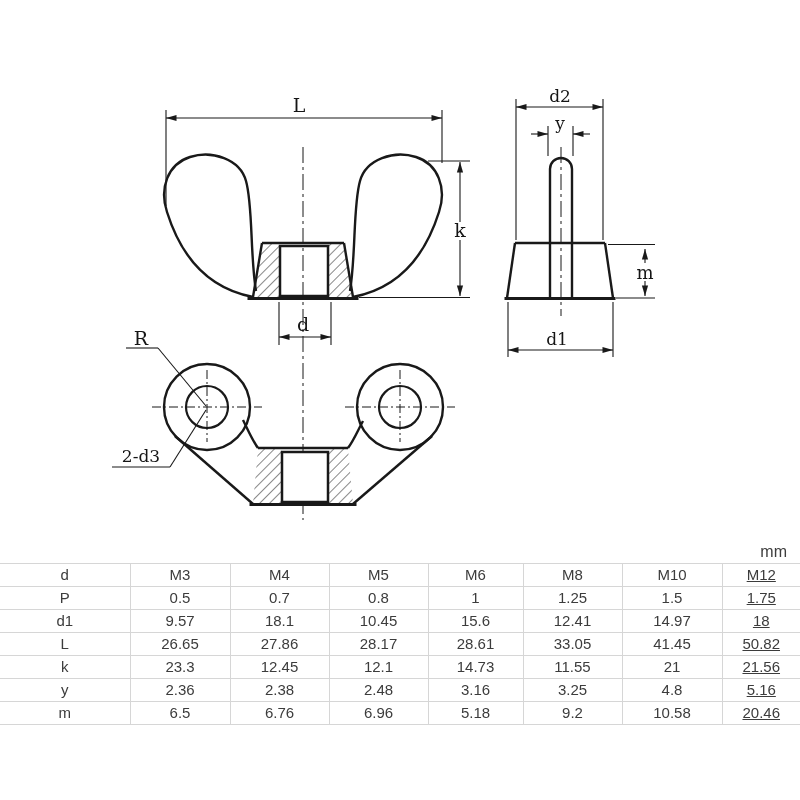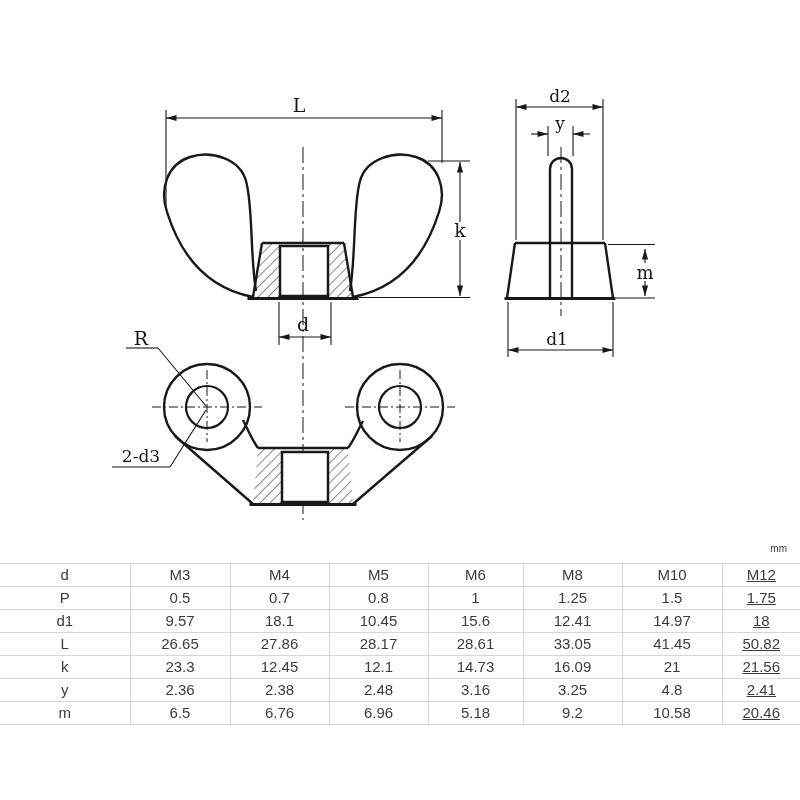--- a/index.html
+++ b/index.html
@@ -1,20 +1,20 @@
 <!DOCTYPE html>
 <html><head>
 <meta charset="utf-8">
 <style>
   html,body{margin:0;padding:0;background:#ffffff;}
   #page{position:relative;width:800px;height:800px;background:#ffffff;overflow:hidden;
         font-family:"Liberation Sans",sans-serif;color:#3d3d3d;}
   #drawing{position:absolute;top:0;left:0;}
   .dimtext{font-family:"DejaVu Serif",serif;fill:#151515;}
-  #unit-label{position:absolute;top:543px;right:13px;font-size:10px;color:#3d3d3d;}
+  #unit-label{position:absolute;top:543px;right:13px;font-size:16px;color:#3d3d3d;}
   #spec-table{position:absolute;top:563px;left:0;width:800px;border-collapse:collapse;
               table-layout:fixed;font-size:15px;color:#3c3c3c;}
   #spec-table td{border:1px solid #d6d6d6;height:22px;line-height:22px;text-align:center;
                  padding:0;overflow:hidden;white-space:nowrap;}
   #spec-table tr td:first-child{border-left:none;}
   #spec-table tr td:last-child{border-right:none;text-decoration:underline;}
 </style>
 </head>
 <body>
 
@@ -173,33 +173,33 @@
         <td>33.05</td>
         <td>41.45</td>
         <td>50.82</td>
       </tr>
       <tr>
         <td>k</td>
         <td>23.3</td>
         <td>12.45</td>
         <td>12.1</td>
         <td>14.73</td>
-        <td>16.09</td>
+        <td>11.55</td>
         <td>21</td>
         <td>21.56</td>
       </tr>
       <tr>
         <td>y</td>
         <td>2.36</td>
         <td>2.38</td>
         <td>2.48</td>
         <td>3.16</td>
         <td>3.25</td>
         <td>4.8</td>
-        <td>2.41</td>
+        <td>5.16</td>
       </tr>
       <tr>
         <td>m</td>
         <td>6.5</td>
         <td>6.76</td>
         <td>6.96</td>
         <td>5.18</td>
         <td>9.2</td>
         <td>10.58</td>
         <td>20.46</td>

